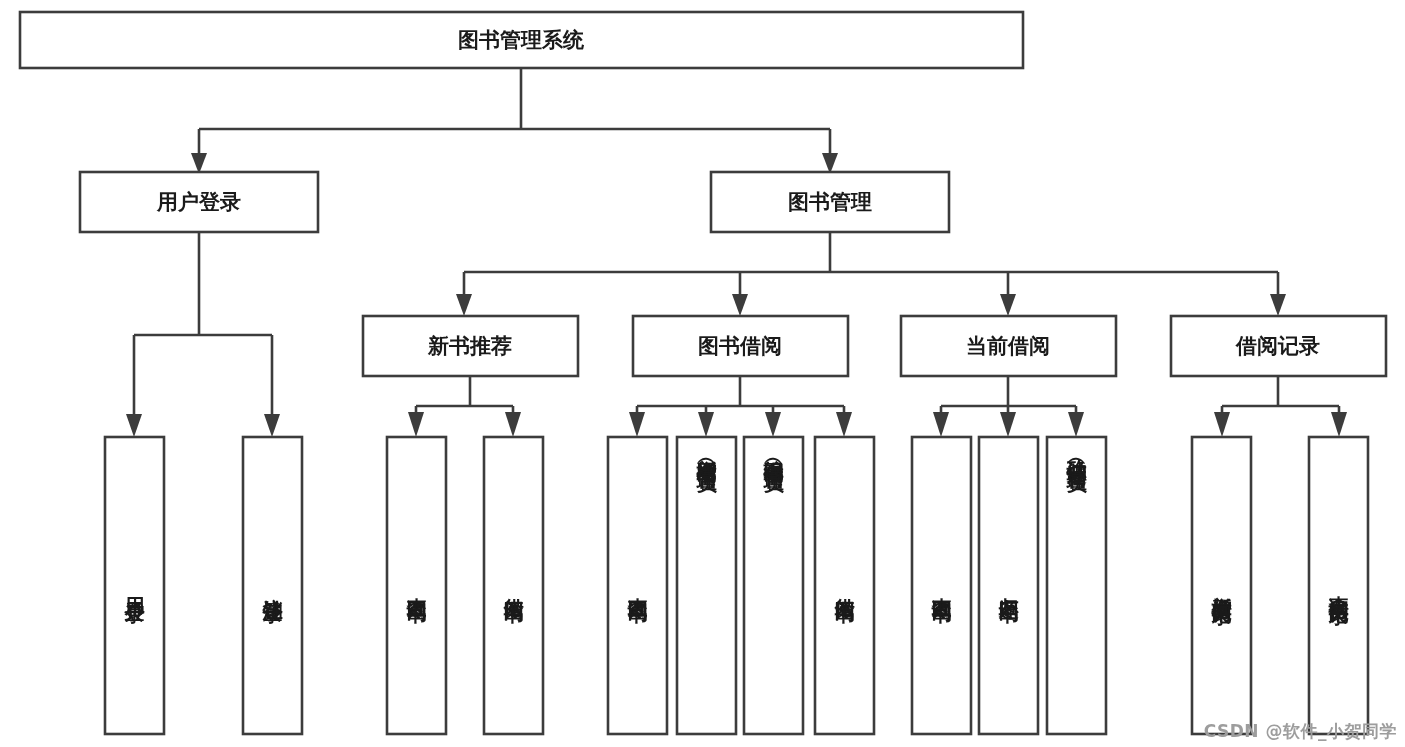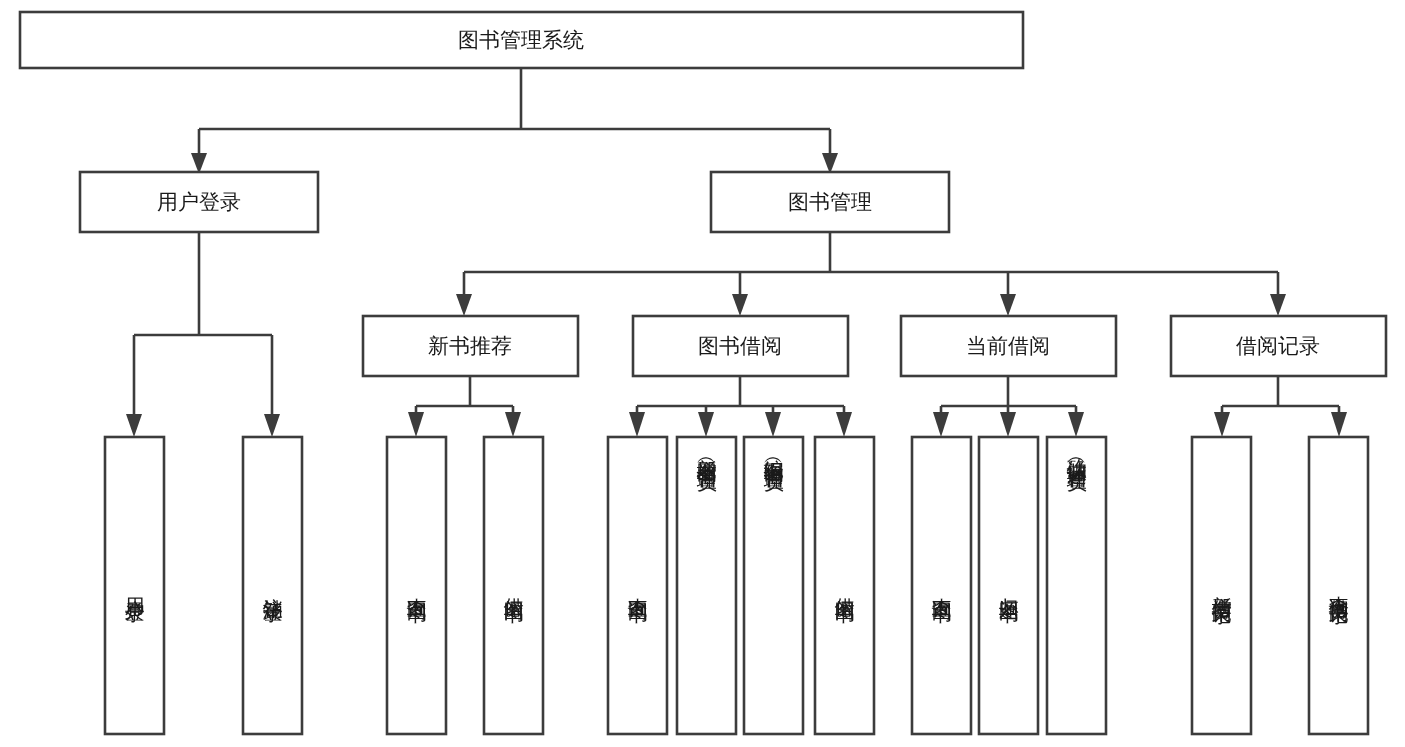--- a/index.html
+++ b/index.html
@@ -12,20 +12,21 @@
     width: 1405px;
     height: 747px;
     font-family: "DejaVu Sans", "Liberation Sans", sans-serif;
     overflow: hidden;
   }
   #diagram-root {
     position: relative;
     width: 1405px;
     height: 747px;
     background: #ffffff;
+    font-weight: bold;
   }
   svg.diagram-canvas {
     position: absolute;
     left: 0;
     top: 0;
     width: 1405px;
     height: 747px;
     display: block;
   }
   .node-box {
@@ -251,14 +252,15 @@
     <span class="leaf-label">确认归还（管理员）</span>
   </div>
 
   <div class="leaf-label-wrap" style="left:1192px; top:437px; width:59px; height:297px;">
     <span class="leaf-label">新增借阅记录</span>
   </div>
   <div class="leaf-label-wrap" style="left:1309px; top:437px; width:59px; height:297px;">
     <span class="leaf-label">查询借阅记录</span>
   </div>
 
+  <div class="watermark">CSDN @软件_小贺同学</div>
 
 </div>
 
 </body></html>

